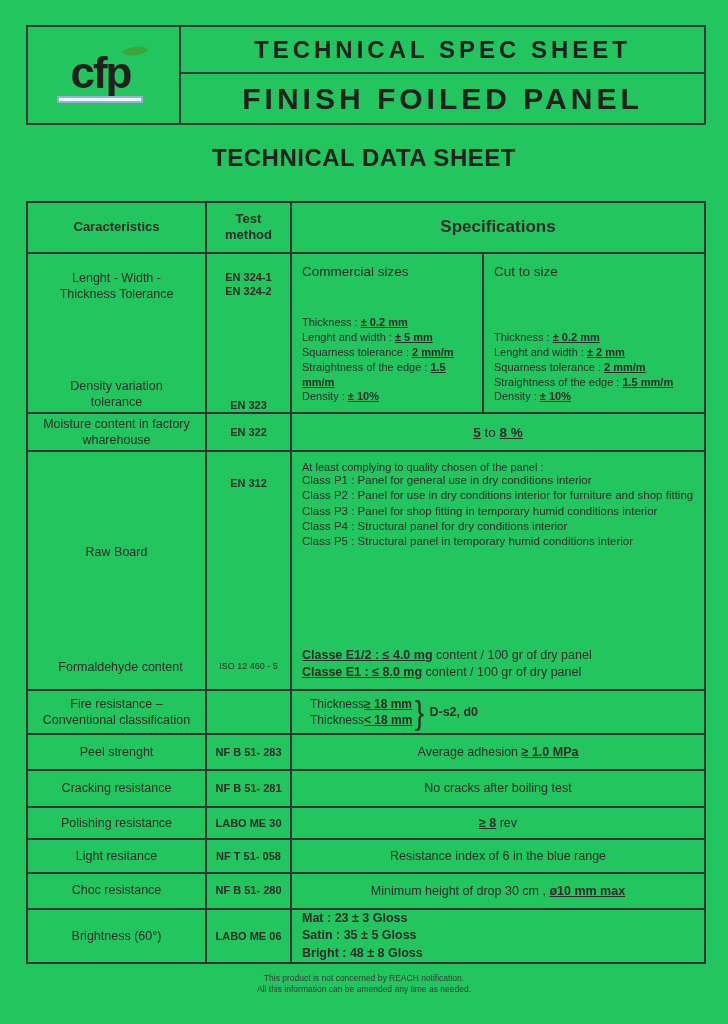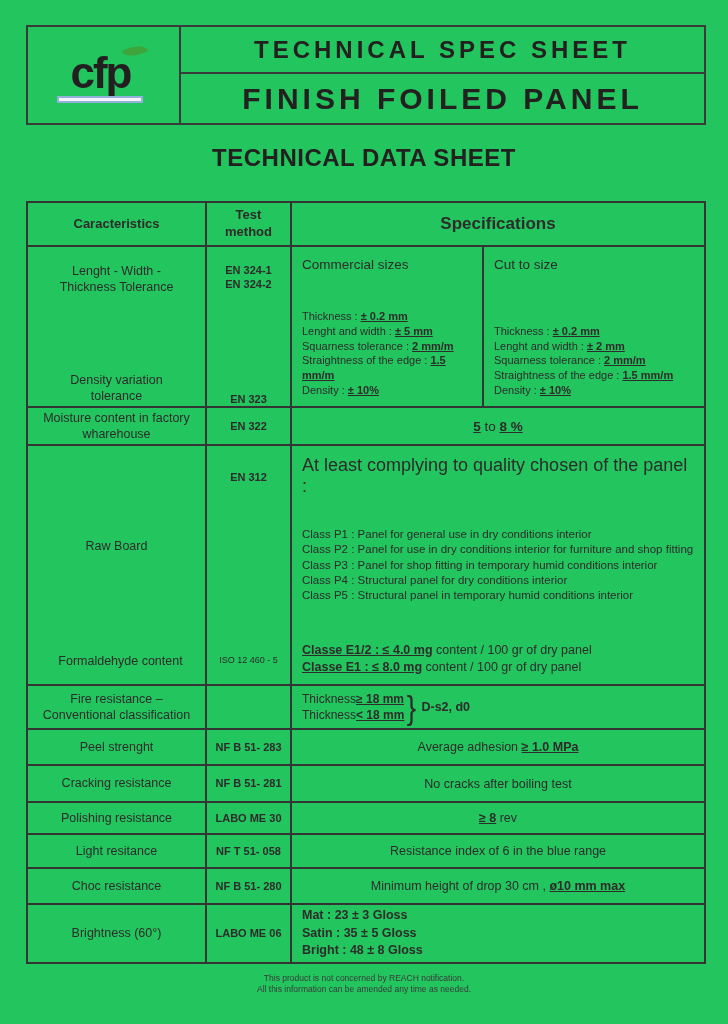--- a/index.html
+++ b/index.html
@@ -65,21 +65,21 @@
     text-align:center; white-space:pre-line; padding:2px 4px; line-height:1.3;
   }
   .c2 {
     width:85px; border-right:2px solid #343434;
     display:flex; align-items:center; justify-content:center;
     text-align:center; white-space:pre-line;
     font-size:11px; font-weight:bold; line-height:1.3;
   }
   .c3 { flex:1; display:flex; align-items:center; justify-content:center; text-align:center; }
 
-  .r-header { height:42px; font-weight:bold; }
+  .r-header { height:49px; font-weight:bold; }
   .r-header .c1 { font-size:13px; }
   .r-header .c2 { font-size:13px; }
   .r-header .c3 { font-size:17px; }
 
   
   .r-size { height:161px; }
   .r-size .c1, .r-size .c2 {
     flex-direction:column; justify-content:space-between;
     padding-top:16px; 
   }
@@ -99,28 +99,28 @@
   
   .r-raw { height:240px; }
   .r-raw .c1, .r-raw .c2 { position:relative; display:block; }
   .raw-label { position:absolute; top:92px; left:0; right:0; text-align:center; }
   .form-label { position:absolute; top:207px; left:8px; right:0; text-align:center; }
   .raw-method { position:absolute; top:24px; left:0; right:0; text-align:center; }
   .form-method { position:absolute; top:209px; left:0; right:0; text-align:center;
                  font-size:9px; font-weight:normal; letter-spacing:0; }
   .r-raw .c3 { flex-direction:column; align-items:stretch; text-align:left;
                padding:9px 10px 8px 10px; }
-  .raw-intro { font-size:18px; margin-bottom:30px; }
+  .raw-intro { font-size:11px; }
   .class-list { font-size:11.5px; line-height:1.33; }
   .form-lines { margin-top:auto; font-size:12.5px; line-height:1.38; }
   .form-line b { font-weight:bold; }
 
   
   .r-fire { height:44px; }
-  .r-fire .c3 { justify-content:flex-start; padding-left:10px; text-align:left; }
+  .r-fire .c3 { justify-content:flex-start; padding-left:18px; text-align:left; }
   .fire-lines { font-size:12px; line-height:1.35; }
   .fire-line b { font-weight:bold; }
   .fire-brace { font-size:33px; font-weight:400; margin:0 4px 0 2px;
                 transform:scaleX(0.85); display:inline-block; line-height:1; }
   .fire-result { font-size:12.5px; font-weight:bold; }
 
   
   .r-peel { height:36px; }
   .r-crack { height:37px; }
   .r-polish { height:32px; }

